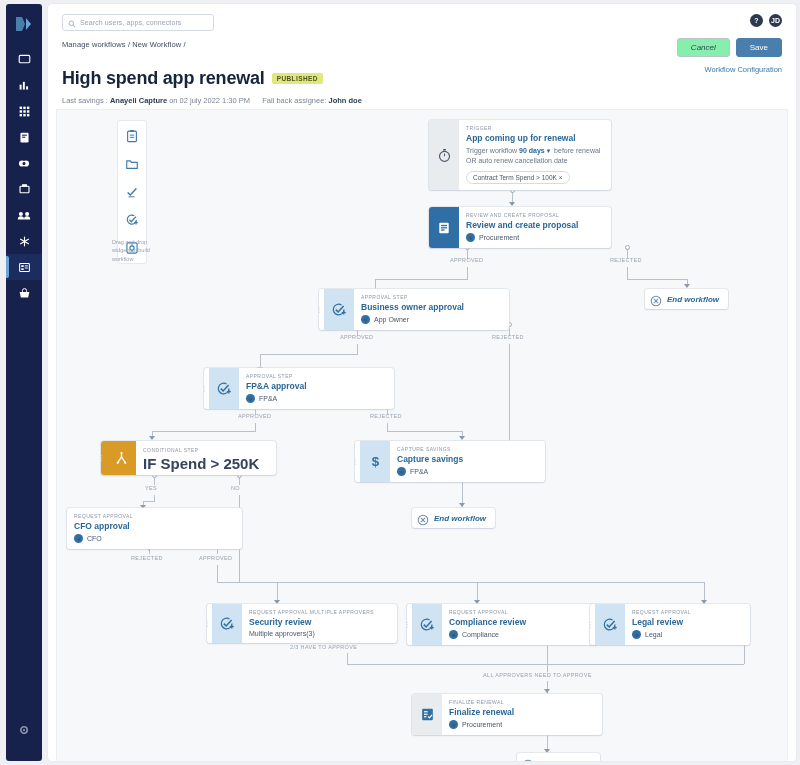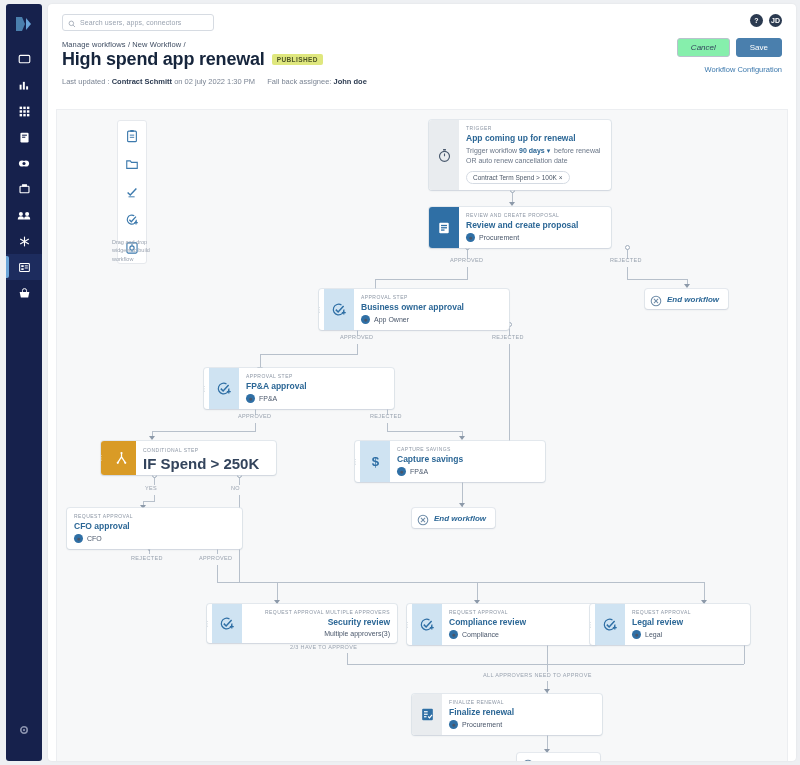--- a/index.html
+++ b/index.html
@@ -48,21 +48,21 @@
   .hdr { position: relative; padding: 10px 26px 0 14px; }
   .searchbox {
     width: 152px; height: 17px;
     border: 1px solid #d6dbe2; border-radius: 3px;
     background: #fff;
     display: flex; align-items: center; gap: 4px;
     padding: 0 5px;
   }
   .searchbox .ph { font-size: 7px; color: #9aa3b0; letter-spacing:.1px; }
   .crumb { margin-top: 9px; font-size: 7.5px; color: #3f4d62; letter-spacing: .1px; }
-  .title-row { display: flex; align-items: center; gap: 7px; margin-top: 0; }
+  .title-row { display: flex; align-items: center; gap: 7px; margin-top: 19px; }
   .title { font-size: 18px; font-weight: bold; color: #16253c; letter-spacing: -.2px; }
   .badge {
     background: #dfe77e; color: #4d5526;
     font-size: 6.5px; font-weight: bold; letter-spacing: .4px;
     padding: 2px 5px; border-radius: 2px; text-transform: uppercase;
   }
   .meta { margin-top: 7px; font-size: 7.5px; color: #7b8594; }
   .meta b { color: #2b3a50; font-weight: bold; }
   .meta .sp { display:inline-block; width: 8px; }
 
@@ -298,22 +298,22 @@
       </div>
 
       <div class="crumb">Manage workflows / New Workflow /</div>
 
       <div class="title-row">
         <div class="title">High spend app renewal</div>
         <div class="badge">PUBLISHED</div>
       </div>
 
       <div class="meta">
-        <span>Last updated :</span>
-        <b>Contract Schmitt</b>
+        <span>Last savings :</span>
+        <b>Anayeli Capture</b>
         <span>on 02 july 2022 1:30 PM</span>
         <span class="sp"></span>
         <span>Fall back assignee:</span>
         <b>John doe</b>
       </div>
 
       <div class="hdr-right">
         <div class="avatars">
           <div class="av">?</div>
           <div class="av">JD</div>
@@ -613,21 +613,21 @@
         <div class="node-body">
           <div class="node-kicker">REQUEST APPROVAL</div>
           <div class="node-title">CFO approval</div>
           <div class="node-assignee">
             <span class="ava">●</span>
             <span>CFO</span>
           </div>
         </div>
       </div>
 
-      <div class="node" style="left:150px; top:494px; width:190px;text-align:right;">
+      <div class="node" style="left:150px; top:494px; width:190px;">
         <div class="grip">⋮⋮</div>
         <div class="node-icon">
           <svg width="16" height="16" viewBox="0 0 18 18">
               <path d="M14.6 8.4 A6 6 0 1 1 11.8 3.4" fill="none" stroke="#2f6fa5" stroke-width="1.4"></path>
               <path d="M5.4 8.6 L8 11.2 L14.2 4.6" fill="none" stroke="#2f6fa5" stroke-width="1.7"></path>
               <line x1="14.4" y1="9.8" x2="14.4" y2="14.2" stroke="#2f6fa5" stroke-width="1.4"></line>
               <line x1="12.2" y1="12" x2="16.6" y2="12" stroke="#2f6fa5" stroke-width="1.4"></line>
             </svg>
         </div>
         <div class="node-body">

